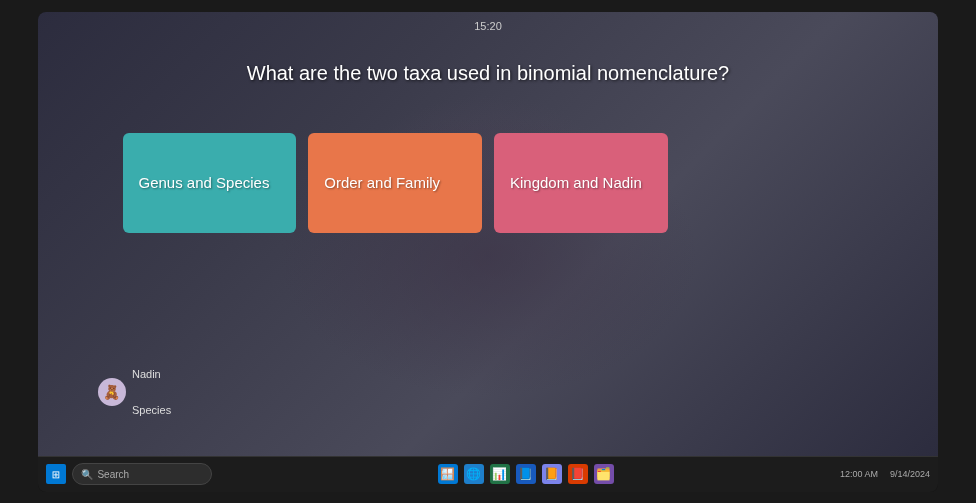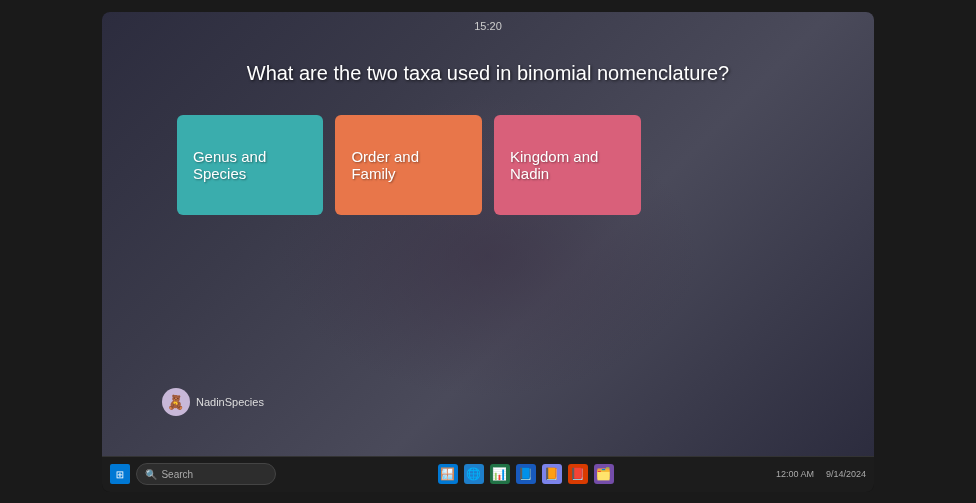--- a/index.html
+++ b/index.html
@@ -9,21 +9,21 @@
       height: 503px;
       background: #1a1a1a;
       display: flex;
       align-items: center;
       justify-content: center;
       font-family: Arial, sans-serif;
       overflow: hidden;
     }
 
     .monitor {
-      width: 772px;
+      width: 900px;
       height: 480px;
       background: #111;
       border-radius: 8px;
       position: relative;
       display: flex;
       flex-direction: column;
       overflow: hidden;
     }
 
     .screen {
@@ -56,21 +56,21 @@
       font-size: 11px;
     }
 
     .question {
       position: relative;
       z-index: 2;
       color: #ffffff;
       font-size: 20px;
       font-weight: 400;
       margin-top: 30px;
-      margin-bottom: 20px;
+      margin-bottom: 38px;
       text-shadow: 1px 1px 3px rgba(0,0,0,0.7);
     }
 
     .answers-grid {
       position: relative;
       z-index: 2;
       display: grid;
       grid-template-columns: repeat(4, 1fr);
       gap: 12px;
       width: 85%;
@@ -188,21 +188,22 @@
       background: #c8b8d8;
       display: flex;
       align-items: center;
       justify-content: center;
       font-size: 14px;
       overflow: hidden;
     }
 
     .user-info {
       display: flex;
-      flex-direction: row;
+      flex-direction: column;
+      gap: 24px;
     }
   </style>
 </head>
 <body>
 
 <div class="monitor">
   <div class="screen">
 
     <div class="timer">15:20</div>
 

